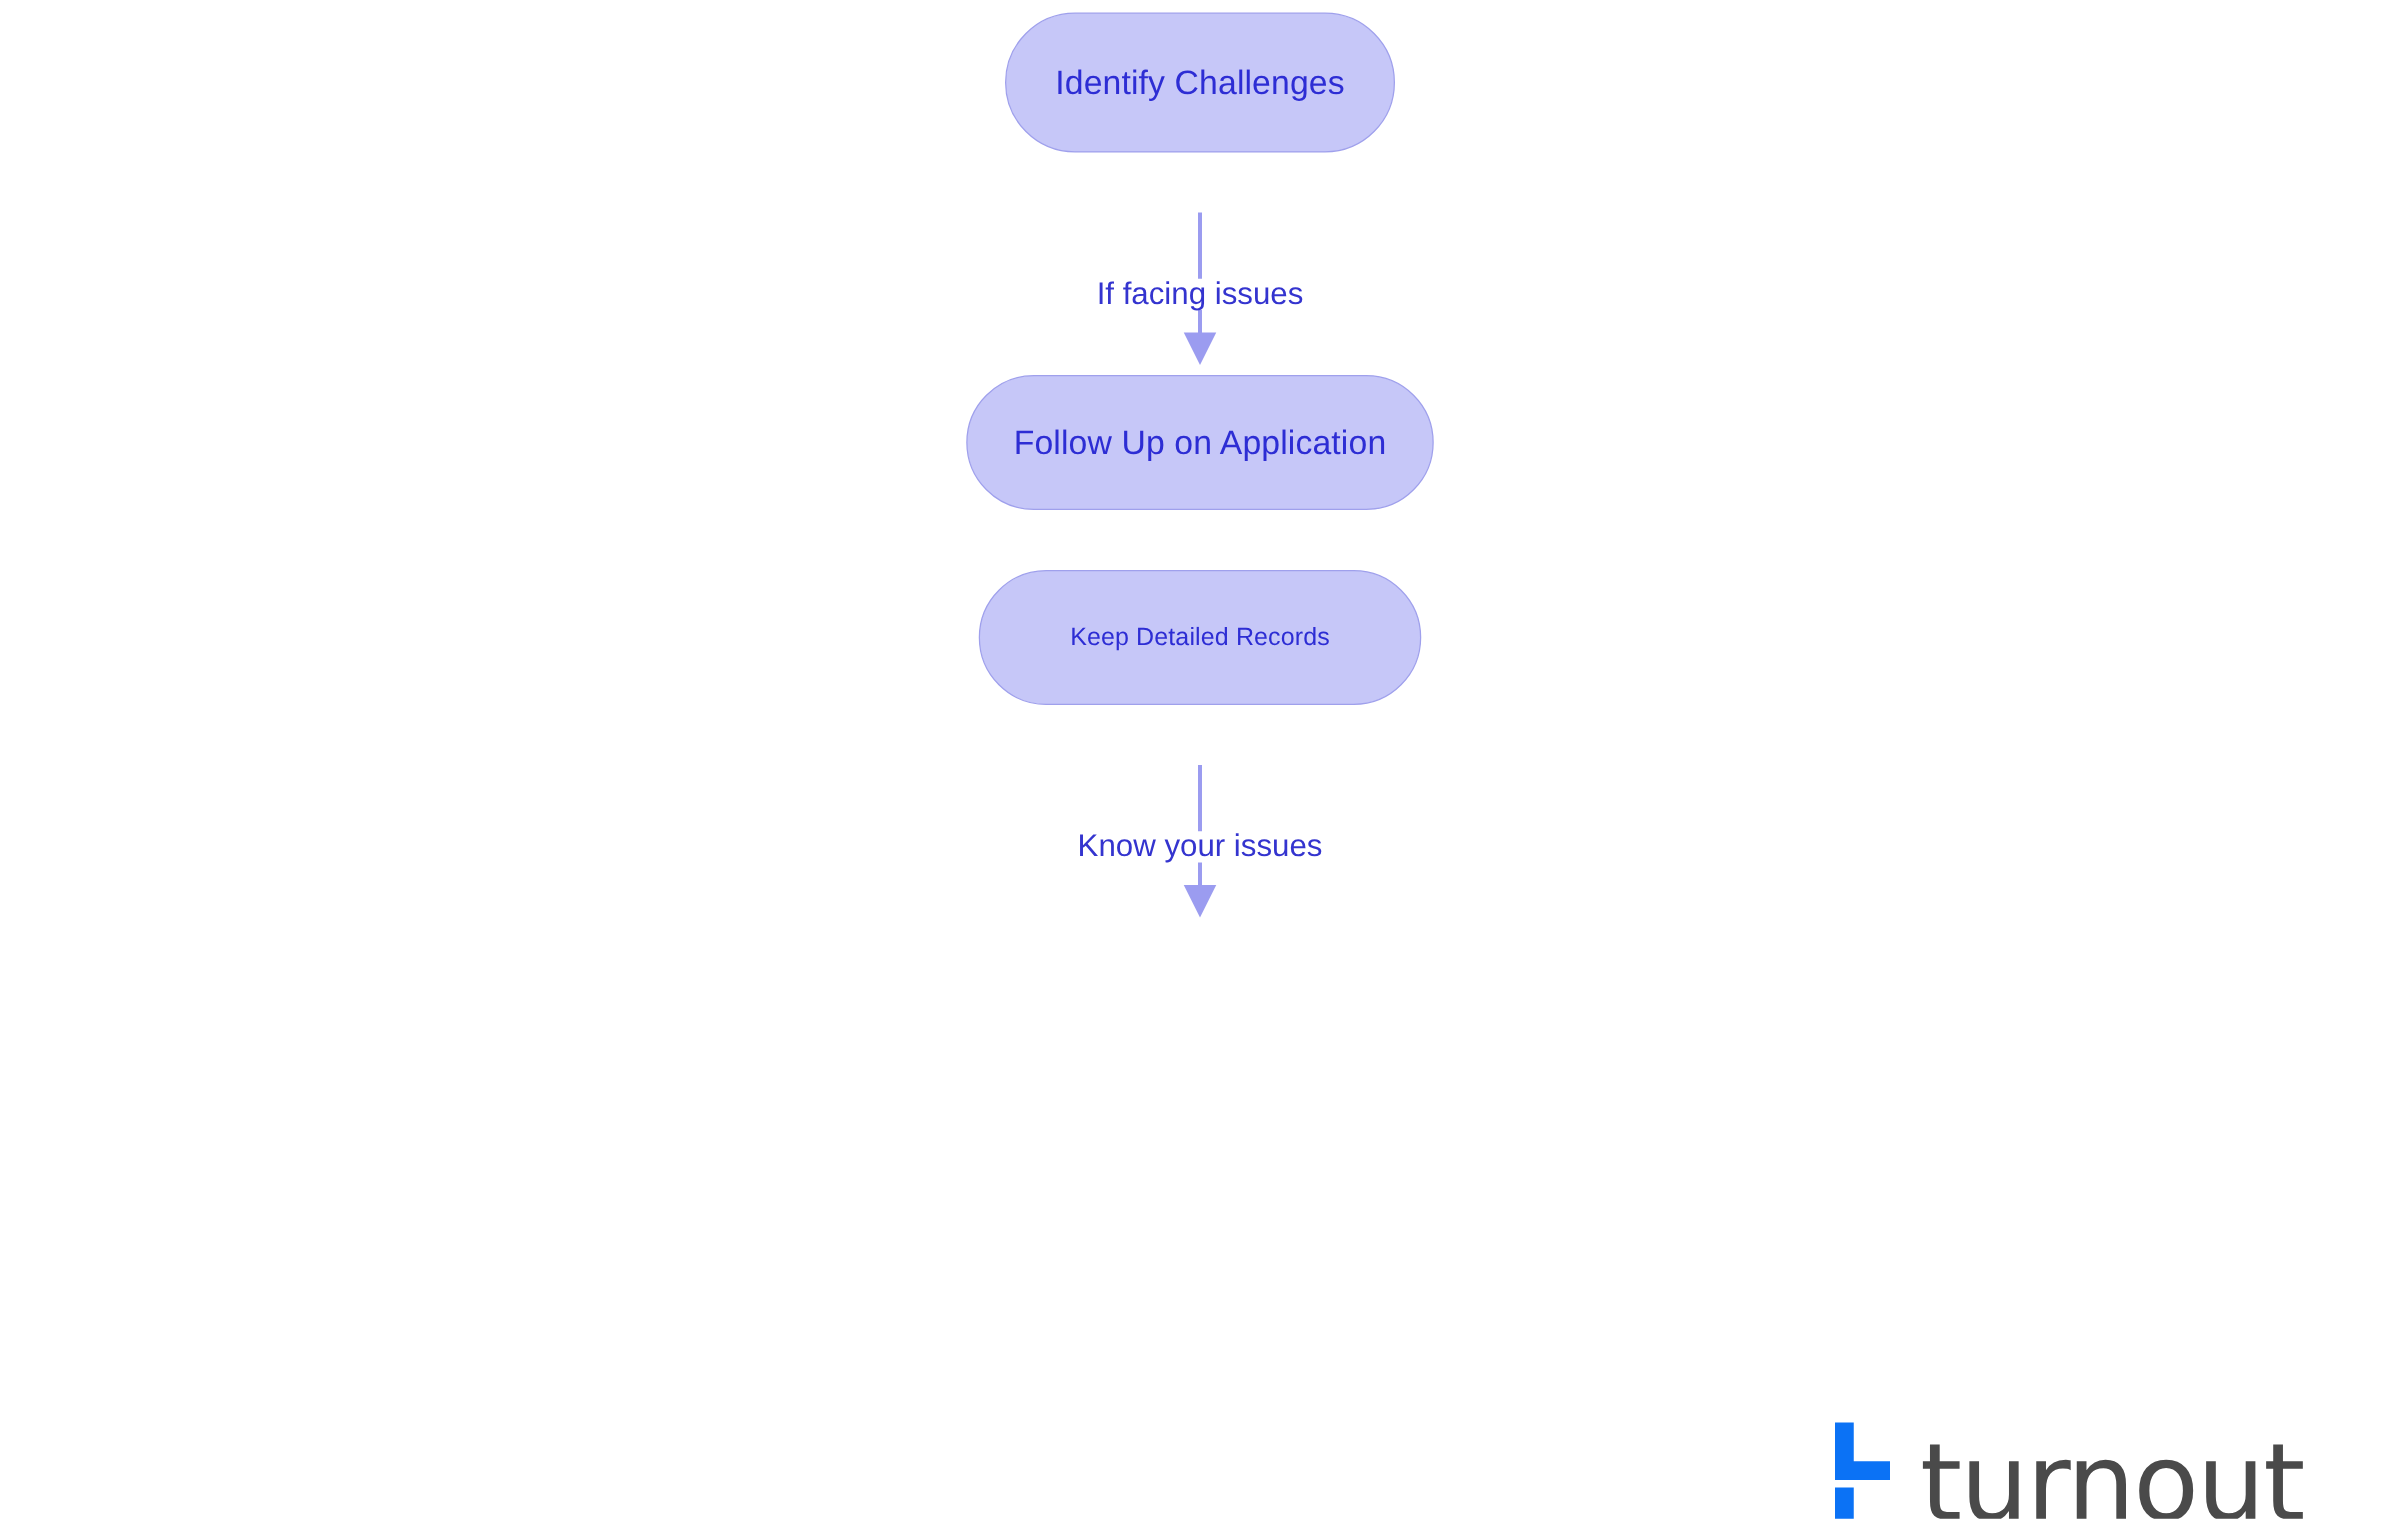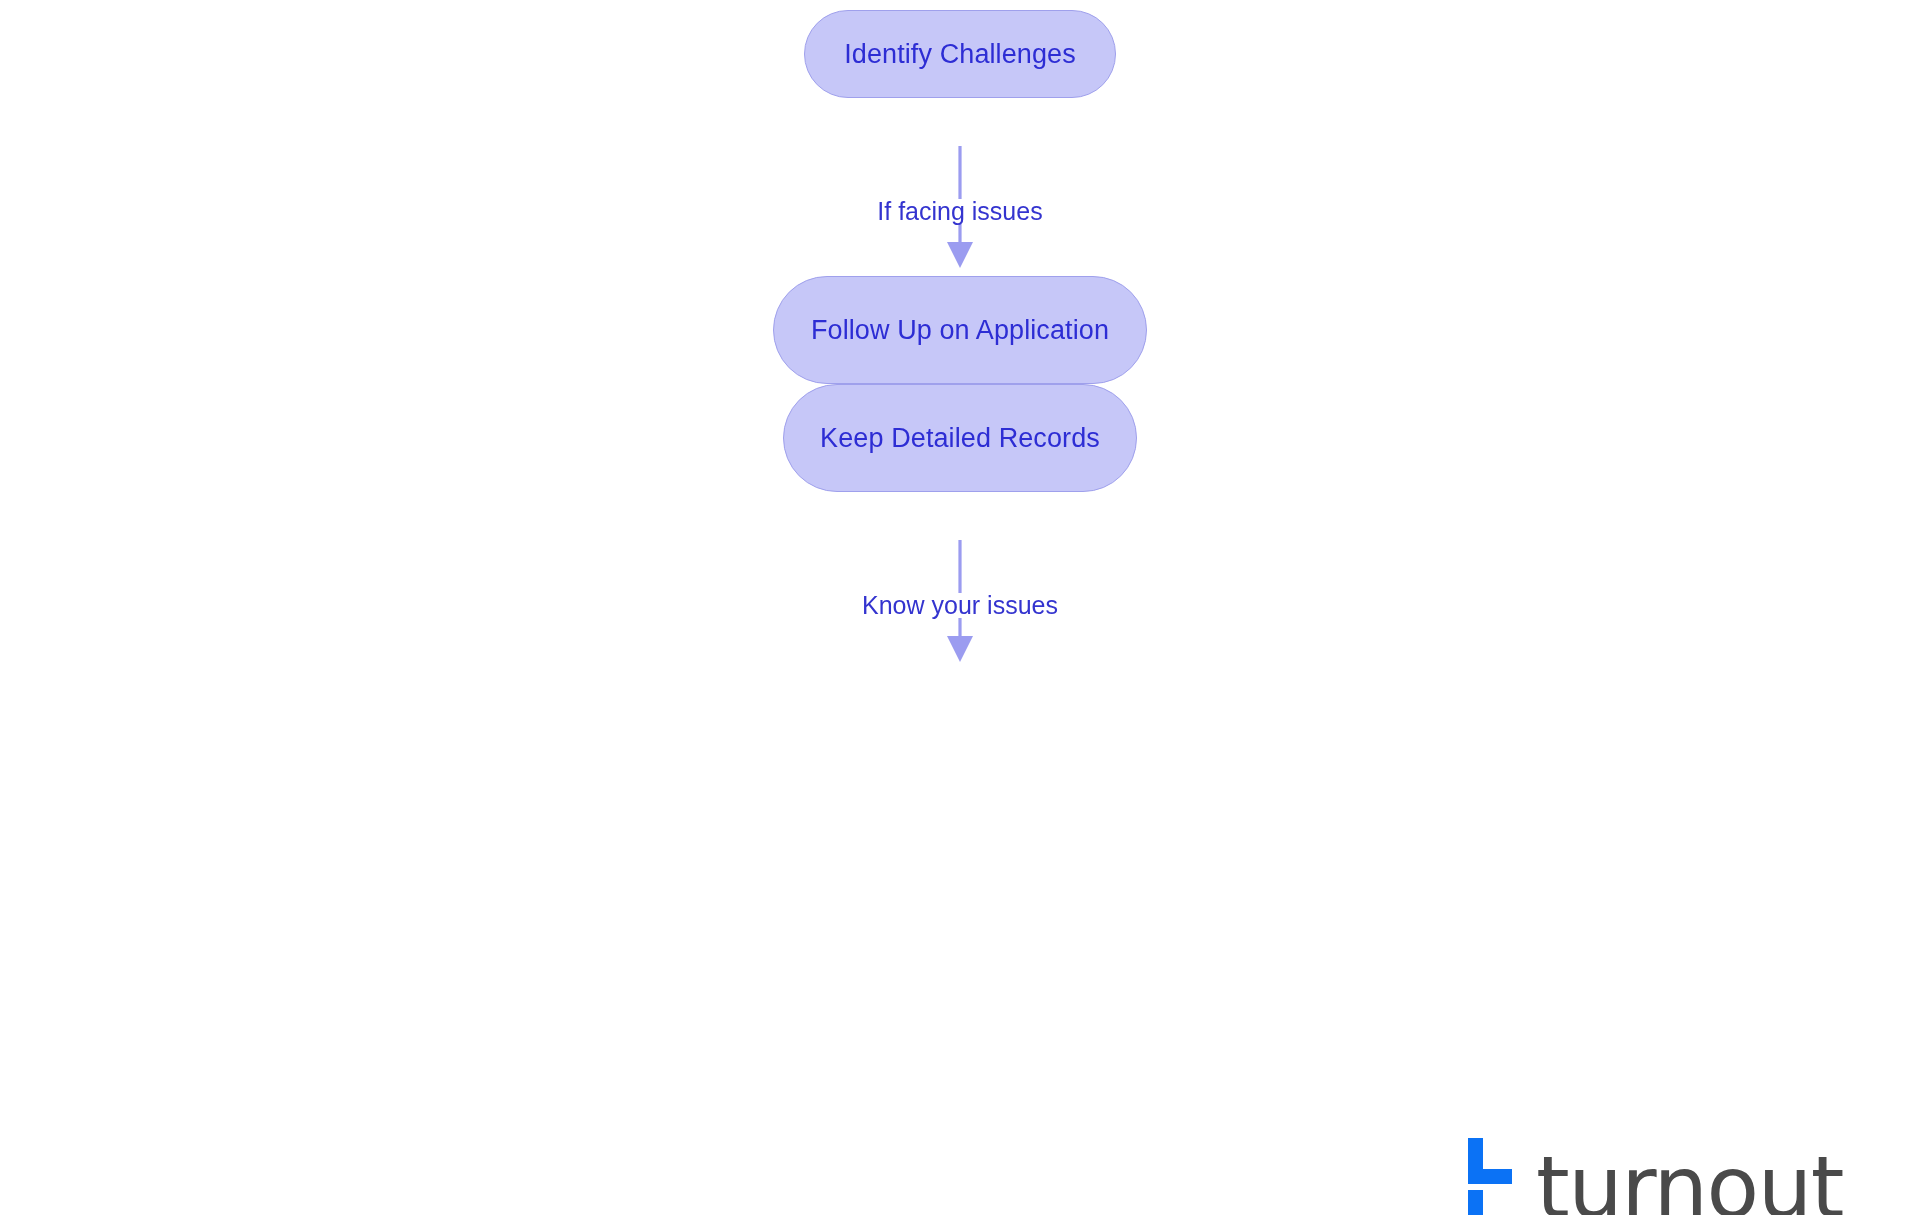--- a/index.html
+++ b/index.html
@@ -48,23 +48,23 @@
     letter-spacing: 0.1px;
     font-weight: 400;
   }
 
   .node-label {
     display: block;
     line-height: 1;
   }
 
   
-  .node-0 { width: 312px; height: 88px; font-size: 27px; margin-top: 10px; }
+  .node-0 { width: 312px; height: 112px; font-size: 27px; margin-top: 10px; }
   .node-1 { width: 374px; height: 108px; font-size: 27px; }
-  .node-2 { width: 354px; height: 108px; font-size: 27px; }
+  .node-2 { width: 354px; height: 108px; font-size: 20px; margin-top: 48px; }
   .node-3 { width: 370px; height: 108px; font-size: 27px; }
   .node-4 { width: 472px; height: 110px; font-size: 27px; }
 
   
   .connector {
     position: relative;
     width: 360px;
     height: 130px;
     display: flex;
     align-items: center;

